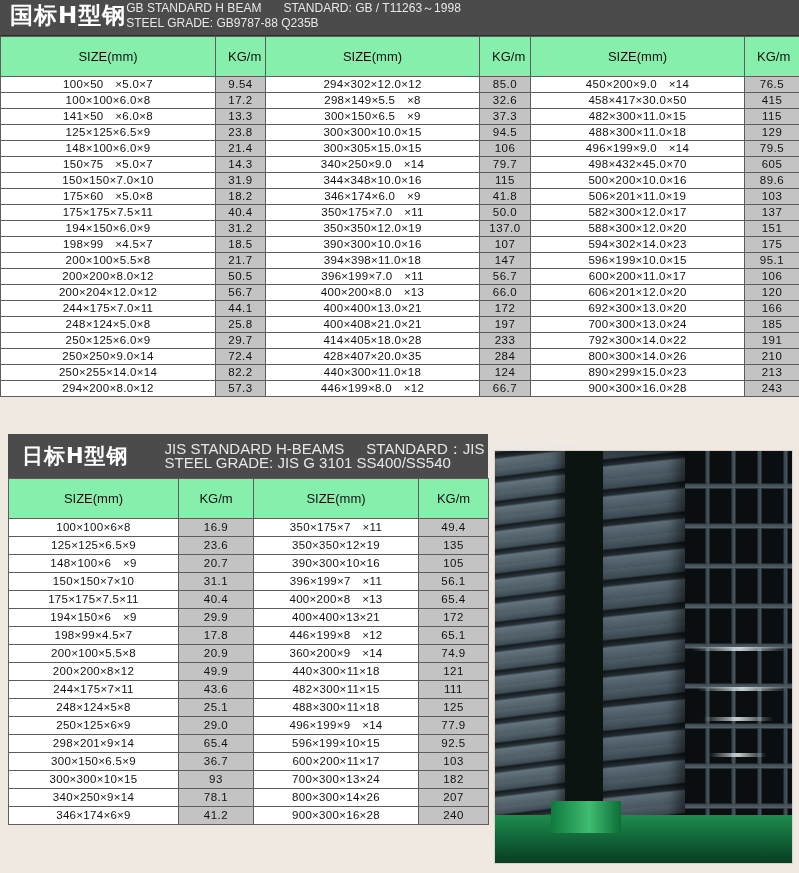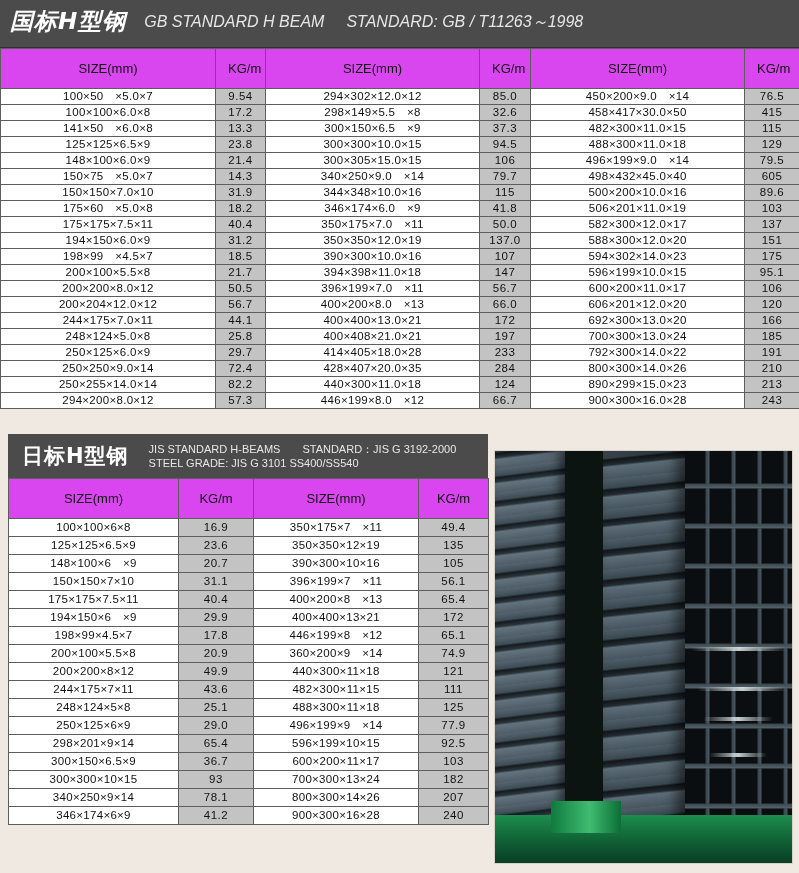--- a/index.html
+++ b/index.html
@@ -28,37 +28,35 @@
     top: 0;
     width: 799px;
   }
   .banner {
     background: #4b4b4b;
     display: flex;
     align-items: center;
     box-sizing: border-box;
   }
   .banner-gb {
-    height: 48px;
+    height: 36px;
     padding: 0 0 4px 10px;
     border-bottom: 1px solid #2f2f2f;
-    font-style: italic;
   }
   .banner-cn {
     color: #ffffff;
     font-size: 23px;
     font-weight: bold;
     letter-spacing: 1px;
     white-space: nowrap;
     font-family: "DejaVu Sans", sans-serif;
   }
   .banner-en {
-    margin-left: 18px;
     color: #e7e7e7;
-    font-size: 16px;
+    font-size: 12px;
     line-height: 15px;
     white-space: nowrap;
   }
   .banner-en .ln {
     display: block;
   }
   .banner-en .sp {
     display: inline-block;
     width: 22px;
   }
@@ -70,21 +68,21 @@
     color: #111;
   }
   table.spec th,
   table.spec td {
     border: 1px solid #5d5d5d;
     text-align: center;
     box-sizing: border-box;
     white-space: nowrap;
   }
   table.spec th {
-    background: #d946ef;
+    background: #86efac;
     font-weight: normal;
     font-size: 13px;
     height: 36px;
     padding: 12px;
   }
   table.spec td {
     height: 15.3px;
     padding: 0;
     line-height: 15px;
   }
@@ -121,21 +119,21 @@
     position: absolute;
     left: 8px;
     top: 0;
     width: 480px;
   }
   .banner-jis {
     height: 44px;
     padding: 0 0 0 14px;
   }
   .banner-jis .banner-cn { font-size: 21px; }
-  .banner-jis .banner-en { font-size: 11px; line-height: 14px; margin-left: 20px; }
+  .banner-jis .banner-en { font-size: 15px; line-height: 14px; margin-left: 36px; }
 
   table.jis {
     width: 480px;
   }
   .jis col.j-size { width: 170px; }
   .jis col.j-kg   { width: 75px;  }
   .jis col.j-size2{ width: 165px; }
   .jis col.j-kg2  { width: 70px;  }
   table.jis th { height: 30px; font-size: 13px; }
   table.jis td { height: 17.1px; line-height: 17px; font-size: 11.5px; }
@@ -249,20 +247,21 @@
 <div class="page">
 
   <div class="section-gb">
 
     <div class="banner banner-gb">
       <div class="banner-cn">国标H型钢</div>
       <div class="banner-en">
         <span class="ln">
           <span>GB STANDARD H BEAM</span><span class="sp"></span><span>STANDARD: GB / T11263～1998</span>
         </span>
+        <span class="ln">STEEL GRADE: GB9787-88 Q235B</span>
       </div>
     </div>
 
     <table class="spec gb">
       <colgroup>
         <col class="c-size">
           <col class="c-kg">
         <col class="c-size2">
           <col class="c-kg2">
         <col class="c-size3">
@@ -317,21 +316,21 @@
             <td class="size">300×305×15.0×15</td>
             <td class="kg">106</td>
             <td class="size">496×199×9.0　×14</td>
             <td class="kg">79.5</td>
           </tr>
           <tr>
             <td class="size">150×75　×5.0×7</td>
             <td class="kg">14.3</td>
             <td class="size">340×250×9.0　×14</td>
             <td class="kg">79.7</td>
-            <td class="size">498×432×45.0×40</td>
+            <td class="size">498×432×45.0×70</td>
             <td class="kg">605</td>
           </tr>
           <tr>
             <td class="size">150×150×7.0×10</td>
             <td class="kg">31.9</td>
             <td class="size">344×348×10.0×16</td>
             <td class="kg">115</td>
             <td class="size">500×200×10.0×16</td>
             <td class="kg">89.6</td>
           </tr>

